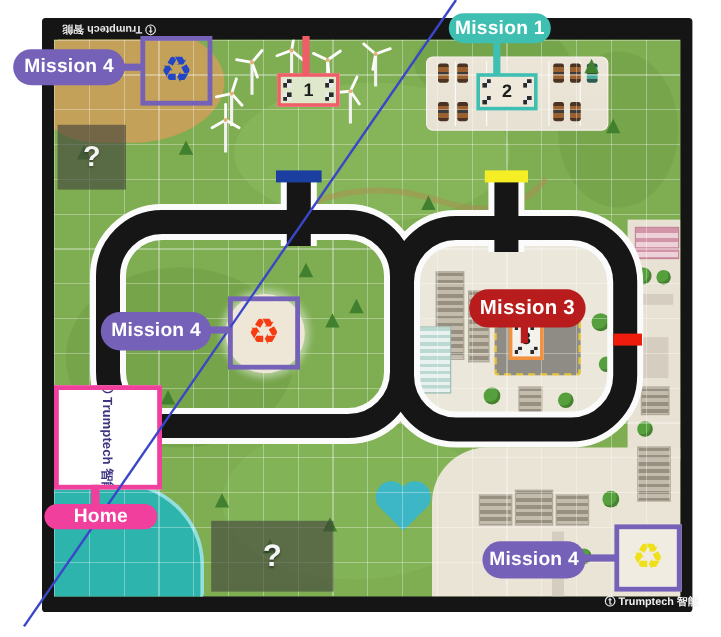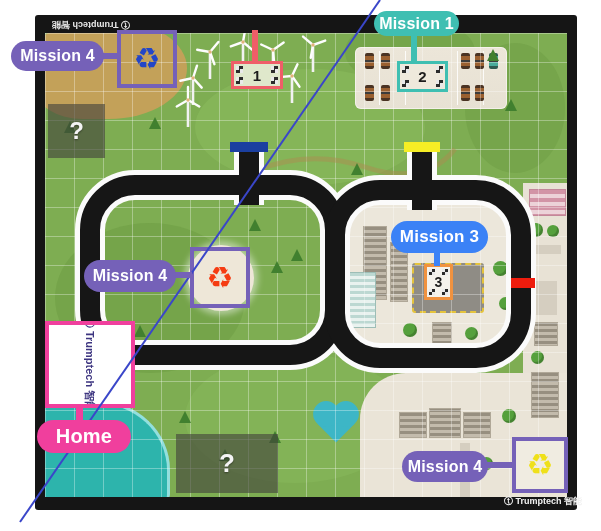--- a/index.html
+++ b/index.html
@@ -64,21 +64,21 @@
   #m4a-box{left:117px;top:30px;width:60px;height:58px;}
   #m4b-box{left:190px;top:247px;width:60px;height:61px;}
   #m4c-box{left:512px;top:437px;width:56px;height:56px;background:#f0ece1;}
   #sand-circle{left:188px;top:245px;width:66px;height:66px;border-radius:50%;background:#eee7d8;box-shadow:0 0 6px 4px rgba(255,255,255,.45);}
   .recycle{font-family:"DejaVu Sans",sans-serif;font-size:30px;line-height:1;font-weight:bold;}
 
   
   .pill{display:flex;align-items:center;justify-content:center;color:#fff;font-weight:bold;
     font-size:16px;border-radius:17px;letter-spacing:.2px;}
   .stem{position:absolute;}
-  .c-m1{background:#ef5e68;} .c-m2{background:#3fbfb2;} .c-m3{background:#3b82f6;}
+  .c-m1{background:#ef5e68;} .c-m2{background:#3fbfb2;} .c-m3{background:#b91c1c;margin-top:20px;}
   .c-m4{background:#7561b8;} .c-home{background:#f03f9d;}
 
   
   #home-box{left:45px;top:321px;width:90px;height:87px;background:#fff;border:4px solid #f03f9d;
     box-sizing:border-box;display:flex;align-items:center;justify-content:center;overflow:hidden;}
   .brand{color:#3d3580;font-weight:bold;white-space:nowrap;}
   #home-brand{transform:rotate(90deg);font-size:11px;}
   #top-brand{left:52px;top:18px;color:#e8e8e8;font-size:9px;font-weight:bold;transform:rotate(180deg);transform-origin:center;white-space:nowrap;}
   #bottom-brand{left:504px;top:495px;color:#f2f2f2;font-size:9px;font-weight:bold;white-space:nowrap;}
 
@@ -331,15 +331,15 @@
   <div class="stem c-m4" style="left:100px;top:53px;width:20px;height:6px;"></div>
   <div class="stem c-m4" style="left:172px;top:272px;width:20px;height:6px;"></div>
   <div class="stem c-m4" style="left:484px;top:462px;width:30px;height:6px;"></div>
   <div class="stem c-home" style="left:76px;top:404px;width:7px;height:19px;"></div>
 
   <div class="abs pill c-m2" style="left:374px;top:11px;width:85px;height:25px;">Mission 1</div>
   <div class="abs pill c-m3" style="left:391px;top:221px;width:97px;height:32px;font-size:17px;">Mission 3</div>
   <div class="abs pill c-m4" style="left:11px;top:41px;width:93px;height:30px;">Mission 4</div>
   <div class="abs pill c-m4" style="left:84px;top:260px;width:92px;height:32px;">Mission 4</div>
   <div class="abs pill c-m4" style="left:402px;top:451px;width:86px;height:31px;">Mission 4</div>
-  <div class="abs pill c-home" style="left:37px;top:420px;width:94px;height:33px;font-size:20px;">Home</div>
+  <div class="abs pill c-home" style="left:37px;top:420px;width:94px;height:21px;font-size:16px;">Home</div>
 
 </div>
 
 </body></html>

